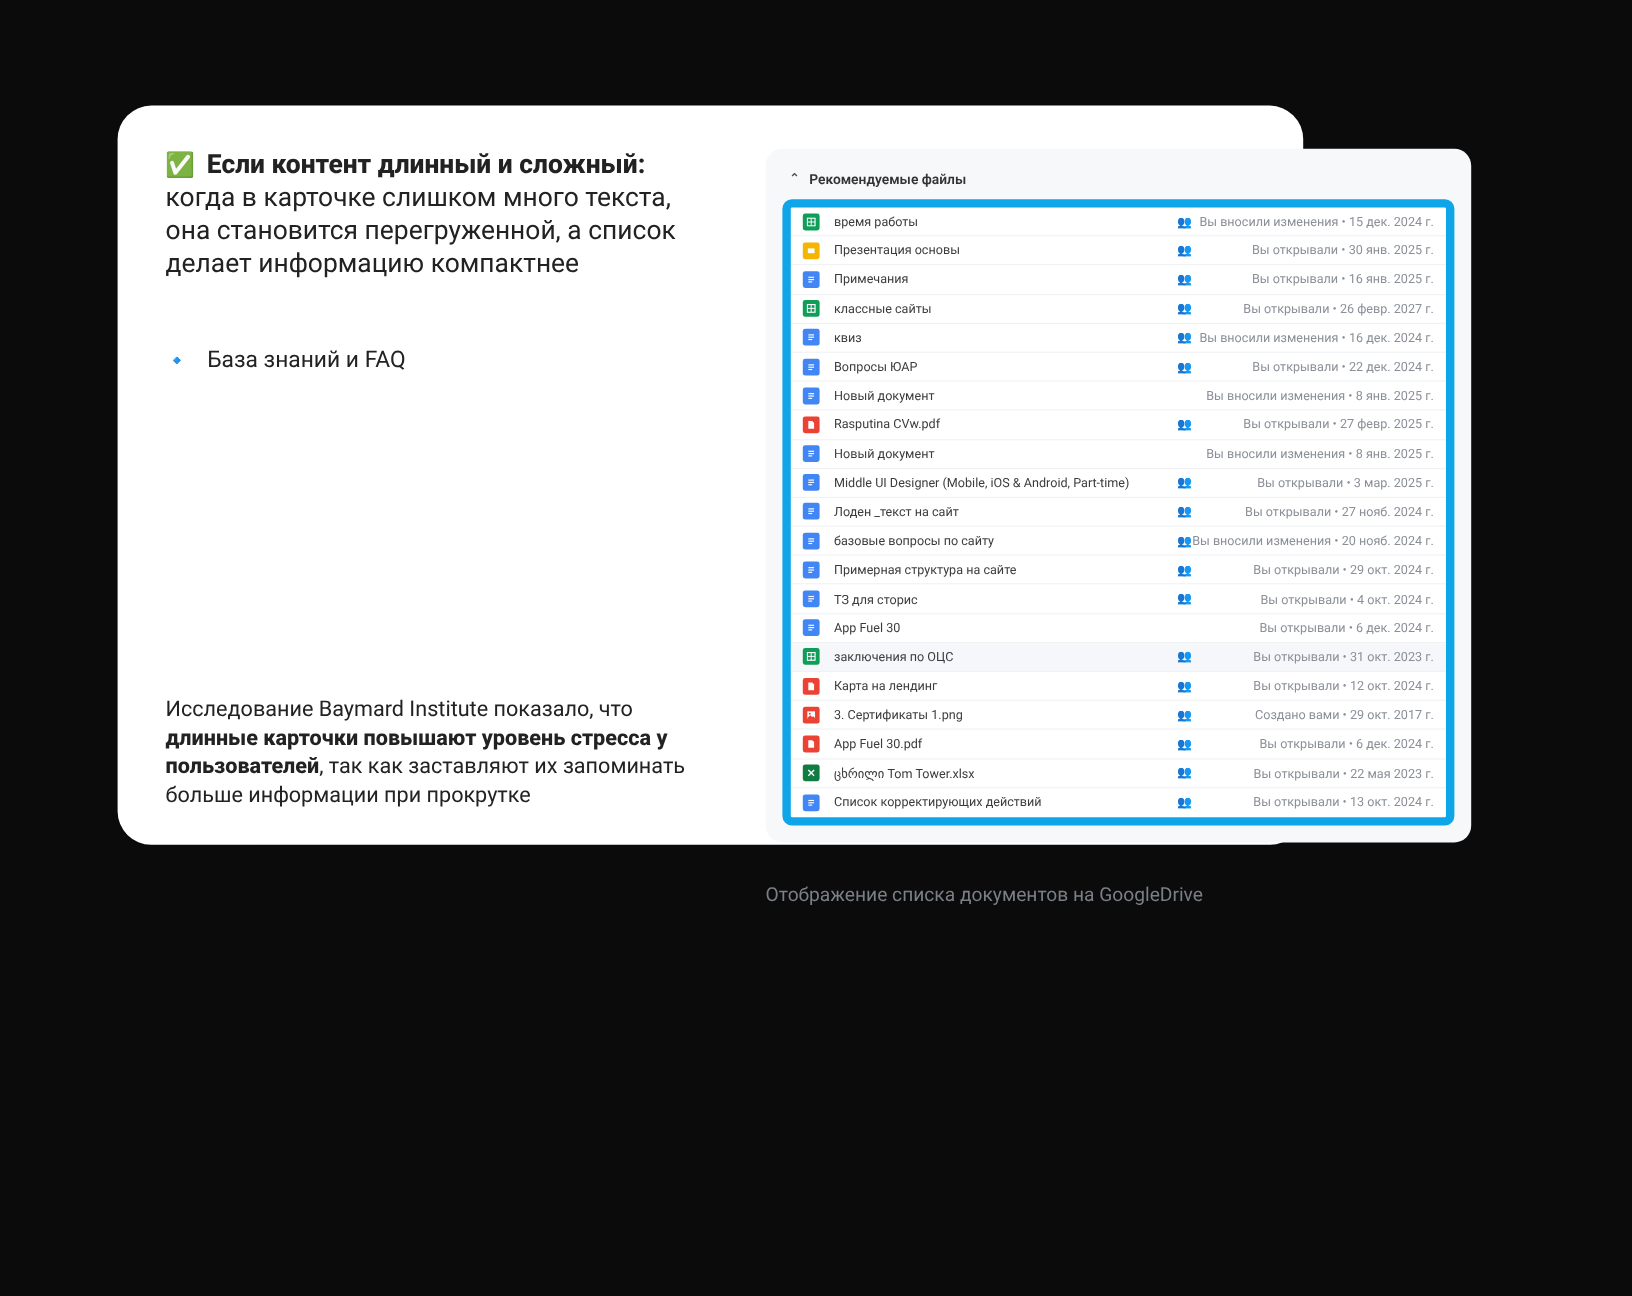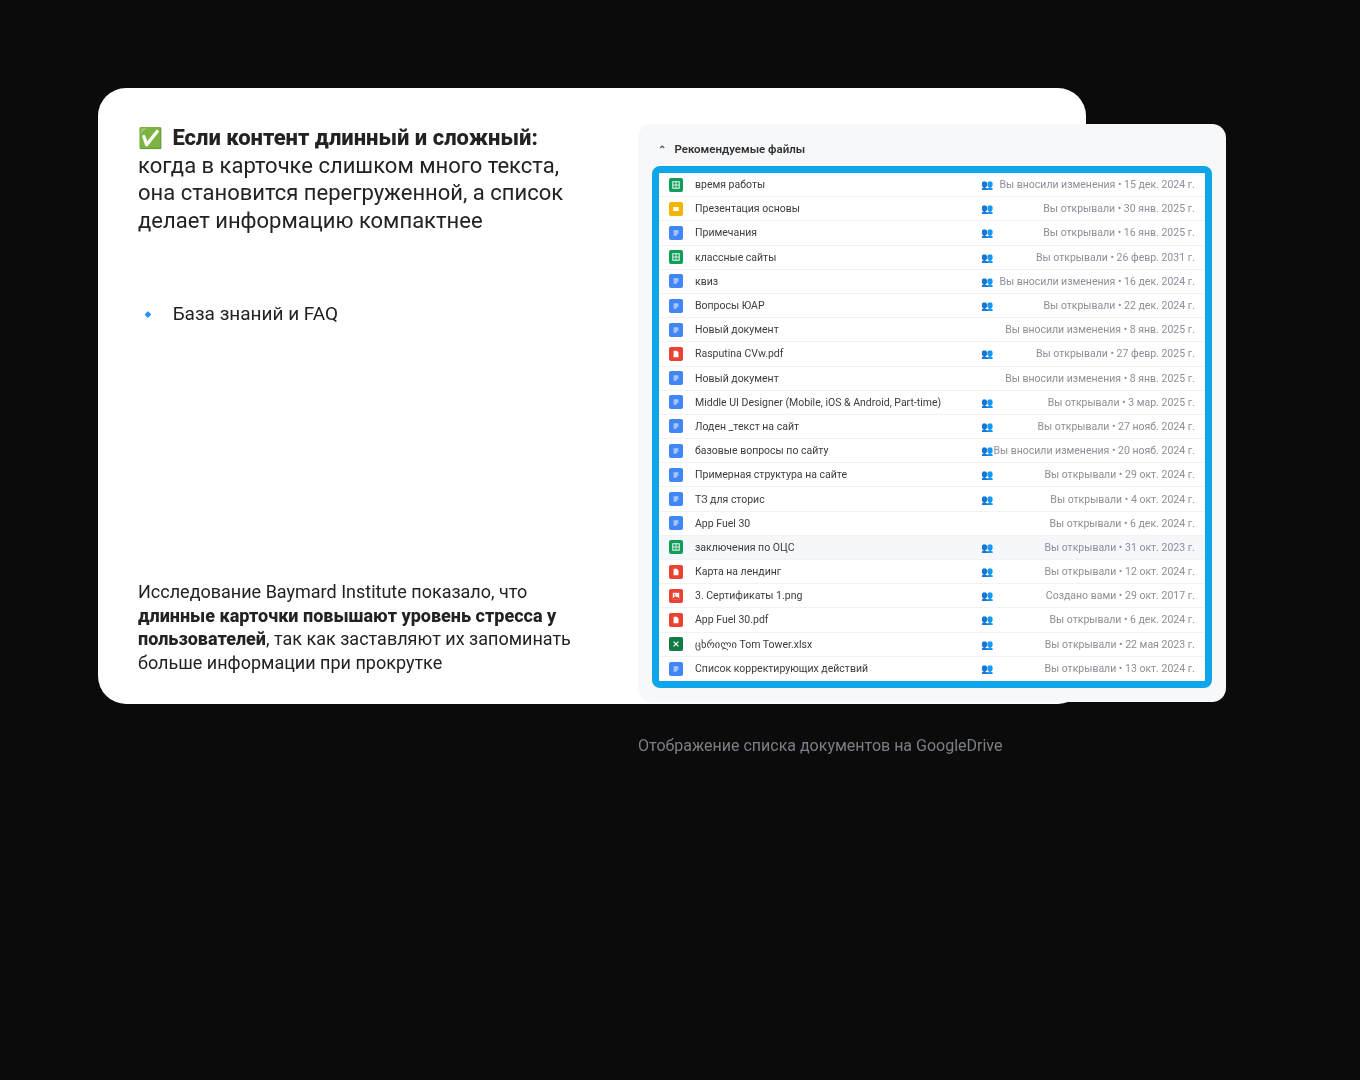--- a/index.html
+++ b/index.html
@@ -42,21 +42,21 @@
   .rightcol { flex: 1; display: flex; flex-direction: column; }
 
   .subhead {
     font-size: 22px;
     line-height: 1.25;
     color: #222;
   }
   .subhead .bold { font-weight: 800; }
   .subhead .check { font-size: 20px; margin-right: 4px; }
 
-  .bullets { margin-top: 68px; }
+  .bullets { margin-top: 54px; }
   .bullet {
     font-size: 19px;
     line-height: 1.3;
     color: #222;
     margin-bottom: 14px;
   }
   .bullet .dia { color: #2f6fd6; margin-right: 10px; font-size: 16px; }
 
   .fact-block { margin-top: auto; }
   .fact-title { font-size: 19px; font-weight: 800; color: #222; }
@@ -192,21 +192,21 @@
             <div class="file-row">
               <span class="fi-icon sheets">
                 <svg viewBox="0 0 10 10">
                   <rect x="1" y="1" width="8" height="8" fill="none" stroke="#fff" stroke-width="1.2"></rect>
                   <line x1="5" y1="1" x2="5" y2="9" stroke="#fff" stroke-width="1"></line>
                   <line x1="1" y1="5" x2="9" y2="5" stroke="#fff" stroke-width="1"></line>
                 </svg>
               </span>
               <span class="fi-name">классные сайты</span>
               <span class="fi-shared">👥</span>
-              <span class="fi-meta">Вы открывали • 26 февр. 2031 г.</span>
+              <span class="fi-meta">Вы открывали • 26 февр. 2027 г.</span>
             </div>
             <div class="file-row">
               <span class="fi-icon docs">
                 <svg viewBox="0 0 10 10">
                   <rect x="2" y="2" width="6" height="1.2" fill="#fff"></rect>
                   <rect x="2" y="4.4" width="6" height="1.2" fill="#fff"></rect>
                   <rect x="2" y="6.8" width="4" height="1.2" fill="#fff"></rect>
                 </svg>
               </span>
               <span class="fi-name">квиз</span>

